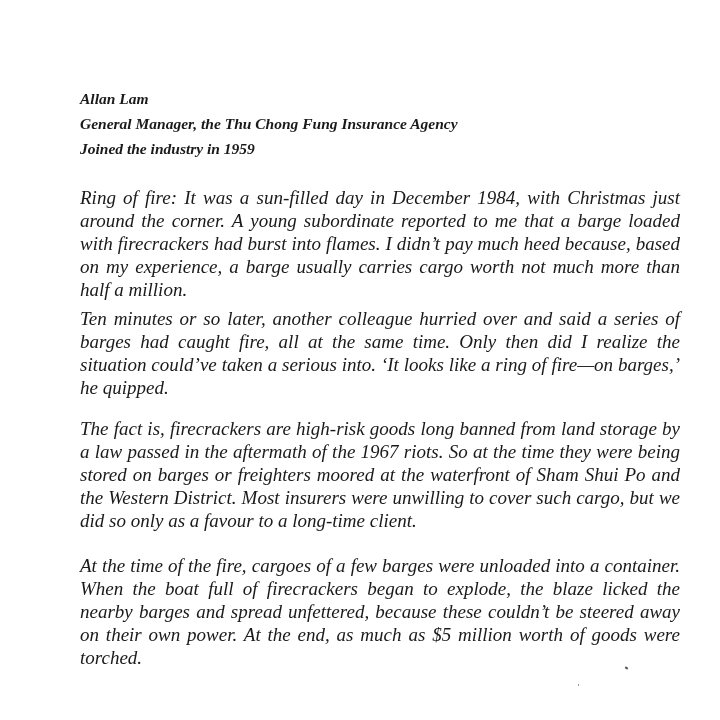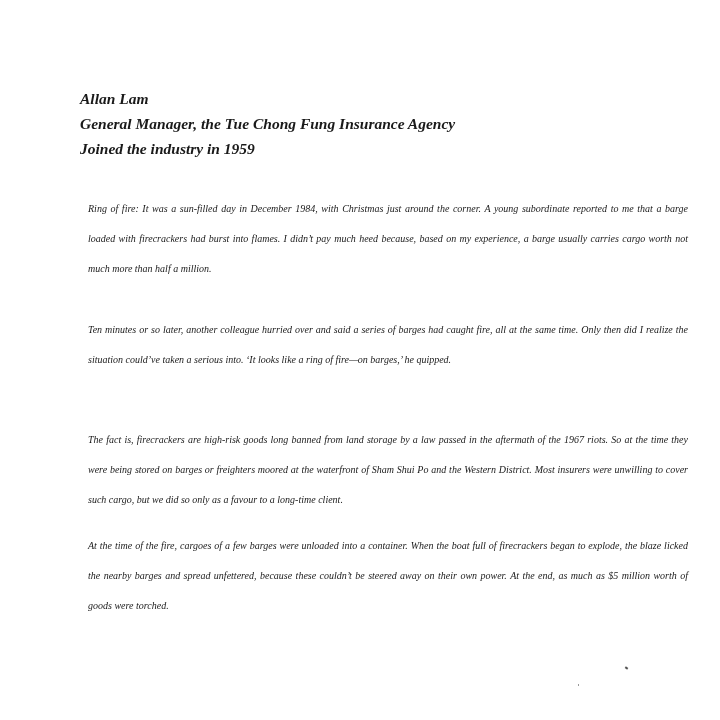--- a/index.html
+++ b/index.html
@@ -4,34 +4,34 @@
 <style>
   html, body { margin: 0; padding: 0; }
   body {
     width: 720px; height: 720px; background: #ffffff; position: relative; overflow: hidden;
     font-family: "Liberation Serif", "DejaVu Serif", serif;
     font-style: italic; color: #1a1a1a;
   }
   .page { position: absolute; left: 80px; top: 86px; width: 600px; font-family: Liberation Serif, serif; }
   .header-line { font-weight: bold; font-size: 15.5px; line-height: 25px; margin: 0; }
   .para {
-    font-size: 10px; line-height: 30px; margin: 8px; text-align: justify;
+    font-size: 19px; line-height: 23px; margin: 0; text-align: justify;
   }
   .para-abs { position: absolute; left: 0; width: 600px; }
   .speck { position: absolute; background: #555; }
 </style>
 </head>
 <body>
 
 <div class="page">
   <div>
     <p class="header-line">Allan Lam</p>
-    <p class="header-line">General Manager, the Tue Chong Fung Insurance Agency</p>
+    <p class="header-line">General Manager, the Thu Chong Fung Insurance Agency</p>
     <p class="header-line">Joined the industry in 1959</p>
   </div>
   <p class="para para-abs" style="top:100px">Ring of fire: It was a sun-filled day in December 1984, with Christmas just around the corner. A young subordinate reported to me that a barge loaded with firecrackers had burst into flames. I didn’t pay much heed because, based on my experience, a barge usually carries cargo worth not much more than half a million.</p>
   <p class="para para-abs" style="top:221px">Ten minutes or so later, another colleague hurried over and said a series of barges had caught fire, all at the same time. Only then did I realize the situation could’ve taken a serious into. ‘It looks like a ring of fire—on barges,’ he quipped.</p>
   <p class="para para-abs" style="top:331px">The fact is, firecrackers are high-risk goods long banned from land storage by a law passed in the aftermath of the 1967 riots. So at the time they were being stored on barges or freighters moored at the waterfront of Sham Shui Po and the Western District. Most insurers were unwilling to cover such cargo, but we did so only as a favour to a long-time client.</p>
-  <p class="para para-abs" style="top:437px">At the time of the fire, cargoes of a few barges were unloaded into a container. When the boat full of firecrackers began to explode, the blaze licked the nearby barges and spread unfettered, because these couldn’t be steered away on their own power. At the end, as much as $5 million worth of goods were torched.</p>
+  <p class="para para-abs" style="top:468px">At the time of the fire, cargoes of a few barges were unloaded into a container. When the boat full of firecrackers began to explode, the blaze licked the nearby barges and spread unfettered, because these couldn’t be steered away on their own power. At the end, as much as $5 million worth of goods were torched.</p>
 </div>
 
 <div class="speck" style="left:625px; top:667px; width:3px; height:2px; transform:rotate(35deg);"></div>
 <div class="speck" style="left:578px; top:684px; width:1px; height:2px; background:#999;"></div>
 
 </body></html>

